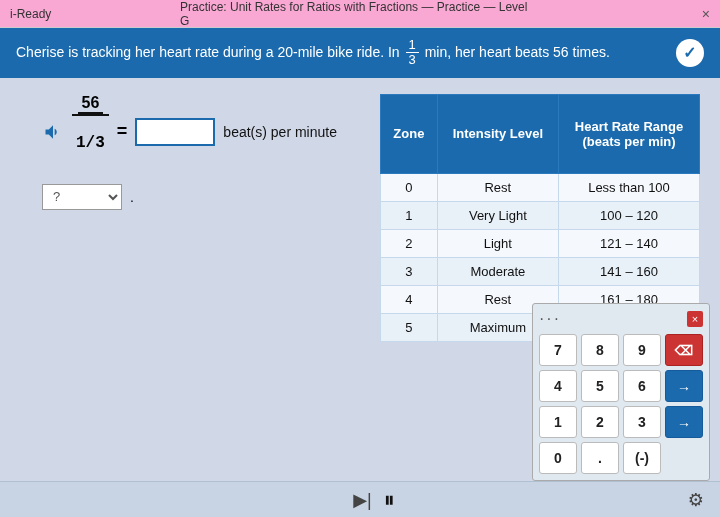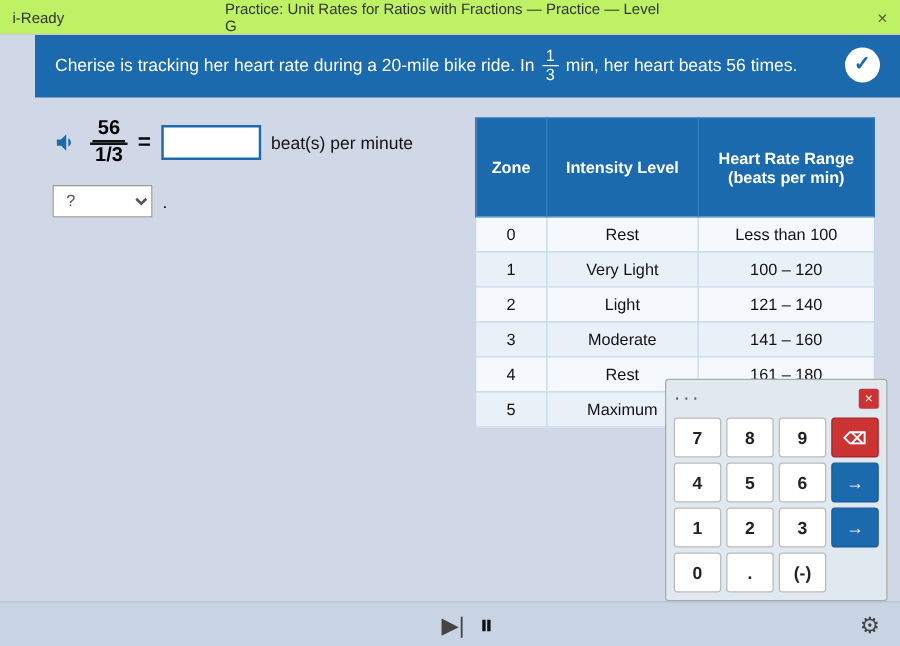--- a/index.html
+++ b/index.html
@@ -7,21 +7,21 @@
       font-family: Arial, sans-serif;
       background: #d0d8e8;
       width: 720px;
       height: 517px;
       overflow: hidden;
       position: relative;
     }
 
     
     .top-bar {
-      background: #bef264;
+      background: #f9a8d4;
       height: 28px;
       display: flex;
       align-items: center;
       padding: 0 10px;
       border-bottom: 1px solid #ccc;
       justify-content: space-between;
     }
     .top-bar-title {
       font-size: 12px;
       color: #333;
@@ -31,24 +31,24 @@
     }
     .top-bar-left { font-size: 12px; color: #333; }
     .top-bar-close { font-size: 14px; color: #555; cursor: pointer; }
 
     
     .problem-header {
       background: #1a6aad;
       color: white;
       padding: 10px 16px;
       display: flex;
+      align-items: center;
       justify-content: space-between;
       font-size: 14px;
       line-height: 1.4;
-      margin-left: 28px;
     }
     .problem-header-text { flex: 1; }
     .problem-header .check-icon {
       width: 28px;
       height: 28px;
       background: white;
       border-radius: 50%;
       display: flex;
       align-items: center;
       justify-content: center;
@@ -111,21 +111,21 @@
       justify-content: center;
     }
     .fraction-display {
       display: flex;
       flex-direction: column;
       align-items: center;
       font-size: 16px;
       font-weight: bold;
     }
     .fraction-display .numerator { border-bottom: 2px solid #111; padding: 0 4px; }
-    .fraction-display .denominator { padding: 0 4px; }
+    .fraction-display .denominator { padding: 18px 4px; font-family: Liberation Mono, monospace; }
     .equals-sign { font-size: 18px; font-weight: bold; }
     .answer-box {
       width: 80px;
       height: 28px;
       border: 2px solid #1a6aad;
       background: white;
       font-size: 14px;
       text-align: center;
       outline: none;
     }

